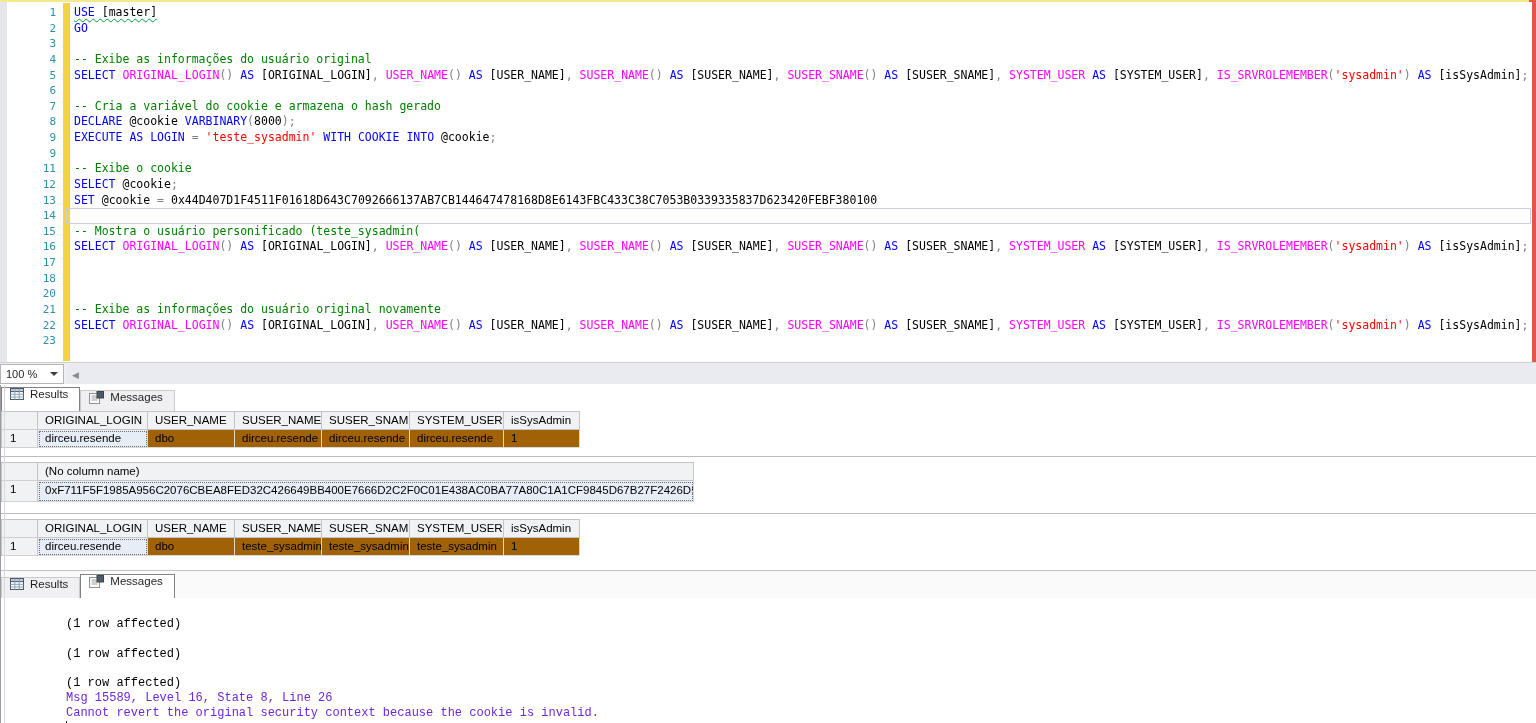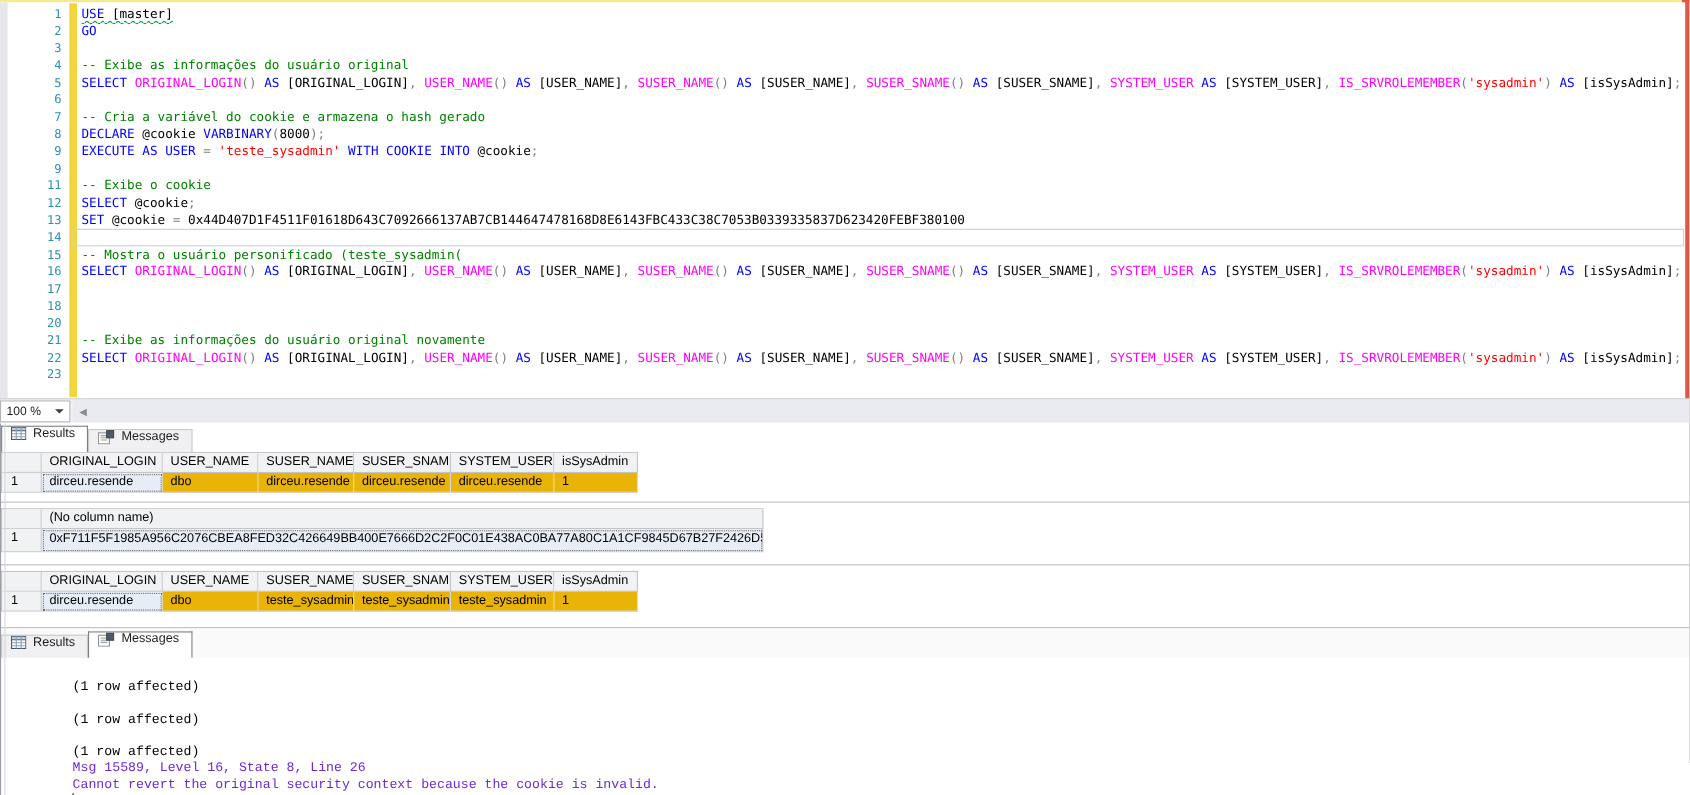--- a/index.html
+++ b/index.html
@@ -50,21 +50,21 @@
   .tabbar2 { top:570px; height:28px; border-top:1px solid #C2C2C6; background:#FAFAFB; }
   .tab { height:21px; display:flex; align-items:flex-start; padding:0 11px 0 8px; font-size:11.5px;
          color:#1E1E1E; background:#F0F0F2; border:1px solid #CACACD; border-bottom:none; cursor:default; }
   .tab.active { height:24px; background:#fff; border:1px solid #818181; border-bottom:none; z-index:6; }
   .tab .ticon { margin-right:6px; display:inline-flex; }
 
   
   .grid { position:absolute; left:1px; background:#fff; font-size:11.5px; color:#000; }
   .g-row { display:flex; }
   .g-cell { border-right:1px solid #D8D8D8; border-bottom:1px solid #D8D8D8; height:18px;
-            padding:2px 4px 0 7px; overflow:hidden; white-space:nowrap; background:#eab308; }
+            padding:2px 4px 0 7px; overflow:hidden; white-space:nowrap; background:#a16207; }
   .g-head .g-cell { background:#F1F2F4; border-right:1px solid #C4C4C6; border-bottom:1px solid #C4C4C6; }
   .g-corner, .g-rownum { width:36px; background:#F1F2F4; border-right:1px solid #C4C4C6;
             border-bottom:1px solid #D0D0D2; height:18px; padding:2px 0 0 8px; }
   .g-cell.sel { background:#E7EDF6; outline:1px dotted #6E6E6E; outline-offset:-2px; }
   .grid-outline { border-top:1px solid #C4C4C6; border-left:1px solid #C4C4C6; display:inline-block; }
   .splitter { position:absolute; left:0; width:100%; height:1px; background:#BCBCBF; }
 
   
   .messages { position:absolute; top:598px; left:5px; right:0; bottom:0; background:#fff;
               padding:19px 0 0 61px; font-family:"Liberation Mono", monospace; font-size:12px; }
@@ -88,21 +88,21 @@
     <div class="track-bar"></div>
     <div class="code-lines">
         <div class="code-line"><span class="ln">1</span><span class="code"><span class="tk-k tk-u">USE</span><span class="tk-t tk-u"> [master]</span></span></div>
         <div class="code-line"><span class="ln">2</span><span class="code"><span class="tk-k">GO</span></span></div>
         <div class="code-line"><span class="ln">3</span><span class="code"></span></div>
         <div class="code-line"><span class="ln">4</span><span class="code"><span class="tk-c">-- Exibe as informações do usuário original</span></span></div>
         <div class="code-line"><span class="ln">5</span><span class="code"><span class="tk-k">SELECT</span><span class="tk-t"> </span><span class="tk-f">ORIGINAL_LOGIN</span><span class="tk-o">()</span><span class="tk-t"> </span><span class="tk-k">AS</span><span class="tk-t"> [ORIGINAL_LOGIN]</span><span class="tk-o">,</span><span class="tk-t"> </span><span class="tk-f">USER_NAME</span><span class="tk-o">()</span><span class="tk-t"> </span><span class="tk-k">AS</span><span class="tk-t"> [USER_NAME]</span><span class="tk-o">,</span><span class="tk-t"> </span><span class="tk-f">SUSER_NAME</span><span class="tk-o">()</span><span class="tk-t"> </span><span class="tk-k">AS</span><span class="tk-t"> [SUSER_NAME]</span><span class="tk-o">,</span><span class="tk-t"> </span><span class="tk-f">SUSER_SNAME</span><span class="tk-o">()</span><span class="tk-t"> </span><span class="tk-k">AS</span><span class="tk-t"> [SUSER_SNAME]</span><span class="tk-o">,</span><span class="tk-t"> </span><span class="tk-f">SYSTEM_USER</span><span class="tk-t"> </span><span class="tk-k">AS</span><span class="tk-t"> [SYSTEM_USER]</span><span class="tk-o">,</span><span class="tk-t"> </span><span class="tk-f">IS_SRVROLEMEMBER</span><span class="tk-o">(</span><span class="tk-s">'sysadmin'</span><span class="tk-o">)</span><span class="tk-t"> </span><span class="tk-k">AS</span><span class="tk-t"> [isSysAdmin]</span><span class="tk-o">;</span></span></div>
         <div class="code-line"><span class="ln">6</span><span class="code"></span></div>
         <div class="code-line"><span class="ln">7</span><span class="code"><span class="tk-c">-- Cria a variável do cookie e armazena o hash gerado</span></span></div>
         <div class="code-line"><span class="ln">8</span><span class="code"><span class="tk-k">DECLARE</span><span class="tk-t"> @cookie </span><span class="tk-k">VARBINARY</span><span class="tk-o">(</span><span class="tk-t">8000</span><span class="tk-o">);</span></span></div>
-        <div class="code-line"><span class="ln">9</span><span class="code"><span class="tk-k">EXECUTE AS USER</span><span class="tk-t"> </span><span class="tk-o">=</span><span class="tk-t"> </span><span class="tk-s">'teste_sysadmin'</span><span class="tk-t"> </span><span class="tk-k">WITH COOKIE INTO</span><span class="tk-t"> @cookie</span><span class="tk-o">;</span></span></div>
+        <div class="code-line"><span class="ln">9</span><span class="code"><span class="tk-k">EXECUTE AS LOGIN</span><span class="tk-t"> </span><span class="tk-o">=</span><span class="tk-t"> </span><span class="tk-s">'teste_sysadmin'</span><span class="tk-t"> </span><span class="tk-k">WITH COOKIE INTO</span><span class="tk-t"> @cookie</span><span class="tk-o">;</span></span></div>
         <div class="code-line"><span class="ln">9</span><span class="code"></span></div>
         <div class="code-line"><span class="ln">11</span><span class="code"><span class="tk-c">-- Exibe o cookie</span></span></div>
         <div class="code-line"><span class="ln">12</span><span class="code"><span class="tk-k">SELECT</span><span class="tk-t"> @cookie</span><span class="tk-o">;</span></span></div>
         <div class="code-line"><span class="ln">13</span><span class="code"><span class="tk-k">SET</span><span class="tk-t"> @cookie </span><span class="tk-o">=</span><span class="tk-t"> 0x44D407D1F4511F01618D643C7092666137AB7CB144647478168D8E6143FBC433C38C7053B0339335837D623420FEBF380100</span></span></div>
         <div class="code-line current"><span class="ln">14</span><span class="code"></span></div>
         <div class="code-line"><span class="ln">15</span><span class="code"><span class="tk-c">-- Mostra o usuário personificado (teste_sysadmin(</span></span></div>
         <div class="code-line"><span class="ln">16</span><span class="code"><span class="tk-k">SELECT</span><span class="tk-t"> </span><span class="tk-f">ORIGINAL_LOGIN</span><span class="tk-o">()</span><span class="tk-t"> </span><span class="tk-k">AS</span><span class="tk-t"> [ORIGINAL_LOGIN]</span><span class="tk-o">,</span><span class="tk-t"> </span><span class="tk-f">USER_NAME</span><span class="tk-o">()</span><span class="tk-t"> </span><span class="tk-k">AS</span><span class="tk-t"> [USER_NAME]</span><span class="tk-o">,</span><span class="tk-t"> </span><span class="tk-f">SUSER_NAME</span><span class="tk-o">()</span><span class="tk-t"> </span><span class="tk-k">AS</span><span class="tk-t"> [SUSER_NAME]</span><span class="tk-o">,</span><span class="tk-t"> </span><span class="tk-f">SUSER_SNAME</span><span class="tk-o">()</span><span class="tk-t"> </span><span class="tk-k">AS</span><span class="tk-t"> [SUSER_SNAME]</span><span class="tk-o">,</span><span class="tk-t"> </span><span class="tk-f">SYSTEM_USER</span><span class="tk-t"> </span><span class="tk-k">AS</span><span class="tk-t"> [SYSTEM_USER]</span><span class="tk-o">,</span><span class="tk-t"> </span><span class="tk-f">IS_SRVROLEMEMBER</span><span class="tk-o">(</span><span class="tk-s">'sysadmin'</span><span class="tk-o">)</span><span class="tk-t"> </span><span class="tk-k">AS</span><span class="tk-t"> [isSysAdmin]</span><span class="tk-o">;</span></span></div>
         <div class="code-line"><span class="ln">17</span><span class="code"></span></div>
         <div class="code-line"><span class="ln">18</span></div>
         <div class="code-line"><span class="ln">20</span><span class="code"></span></div>

